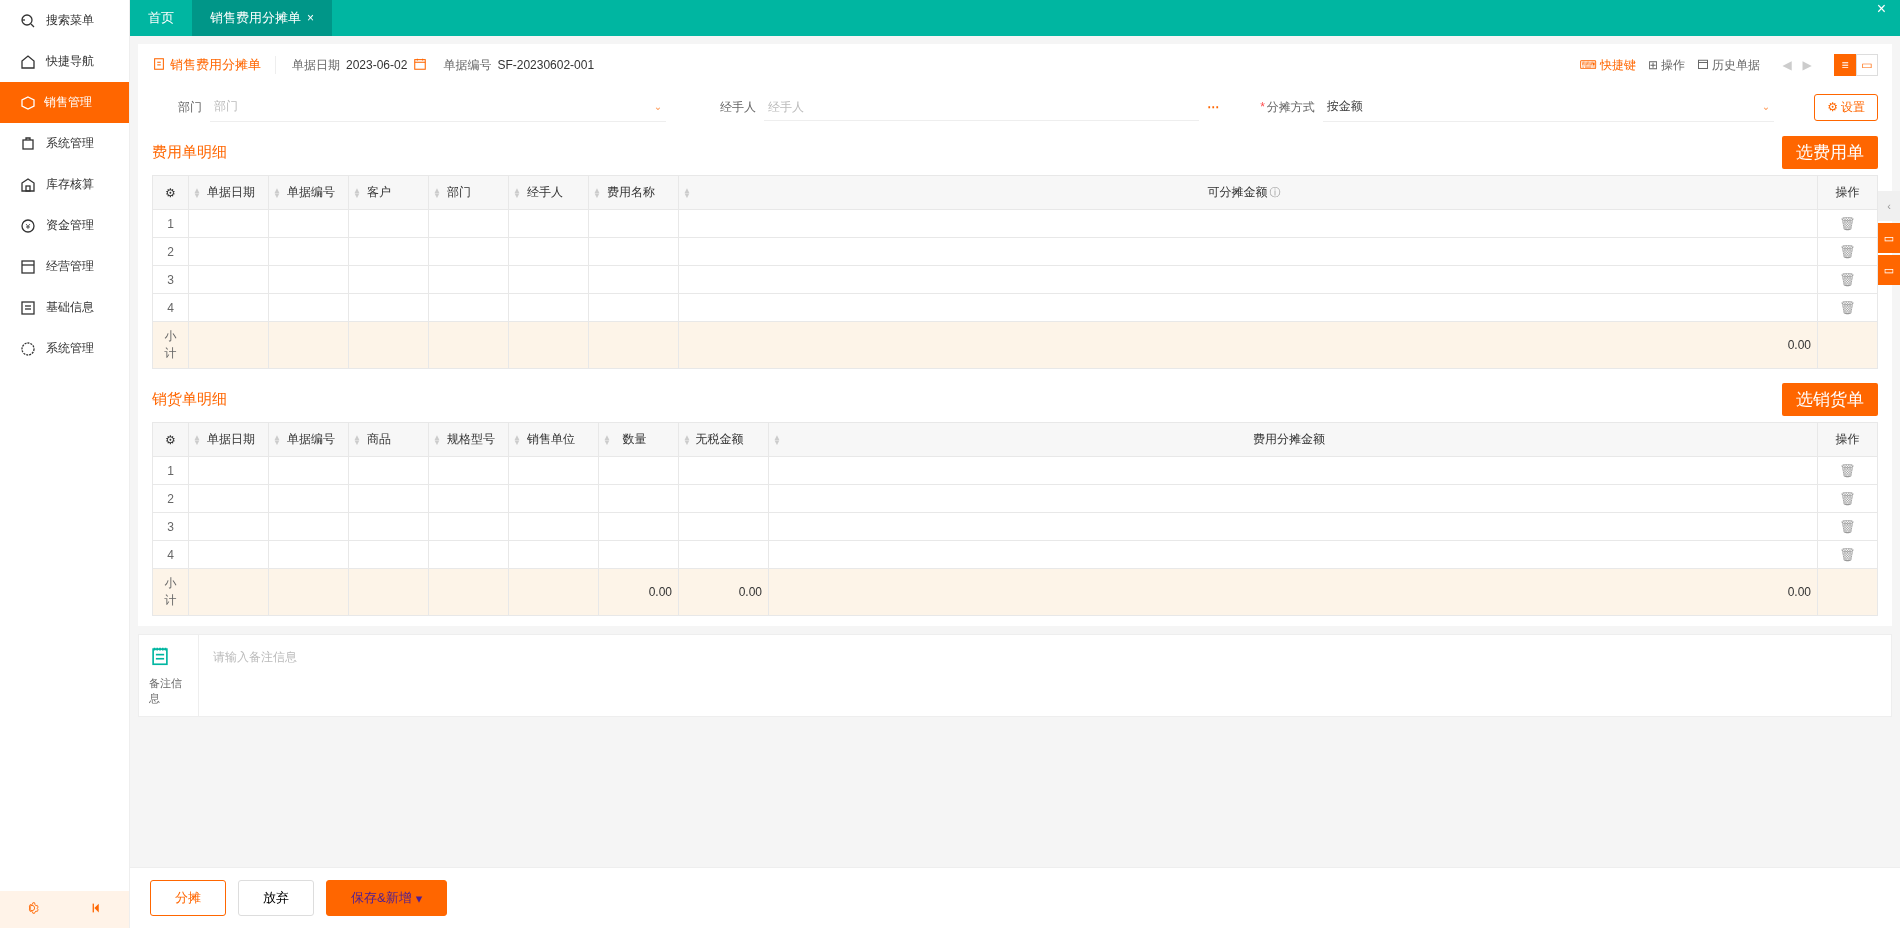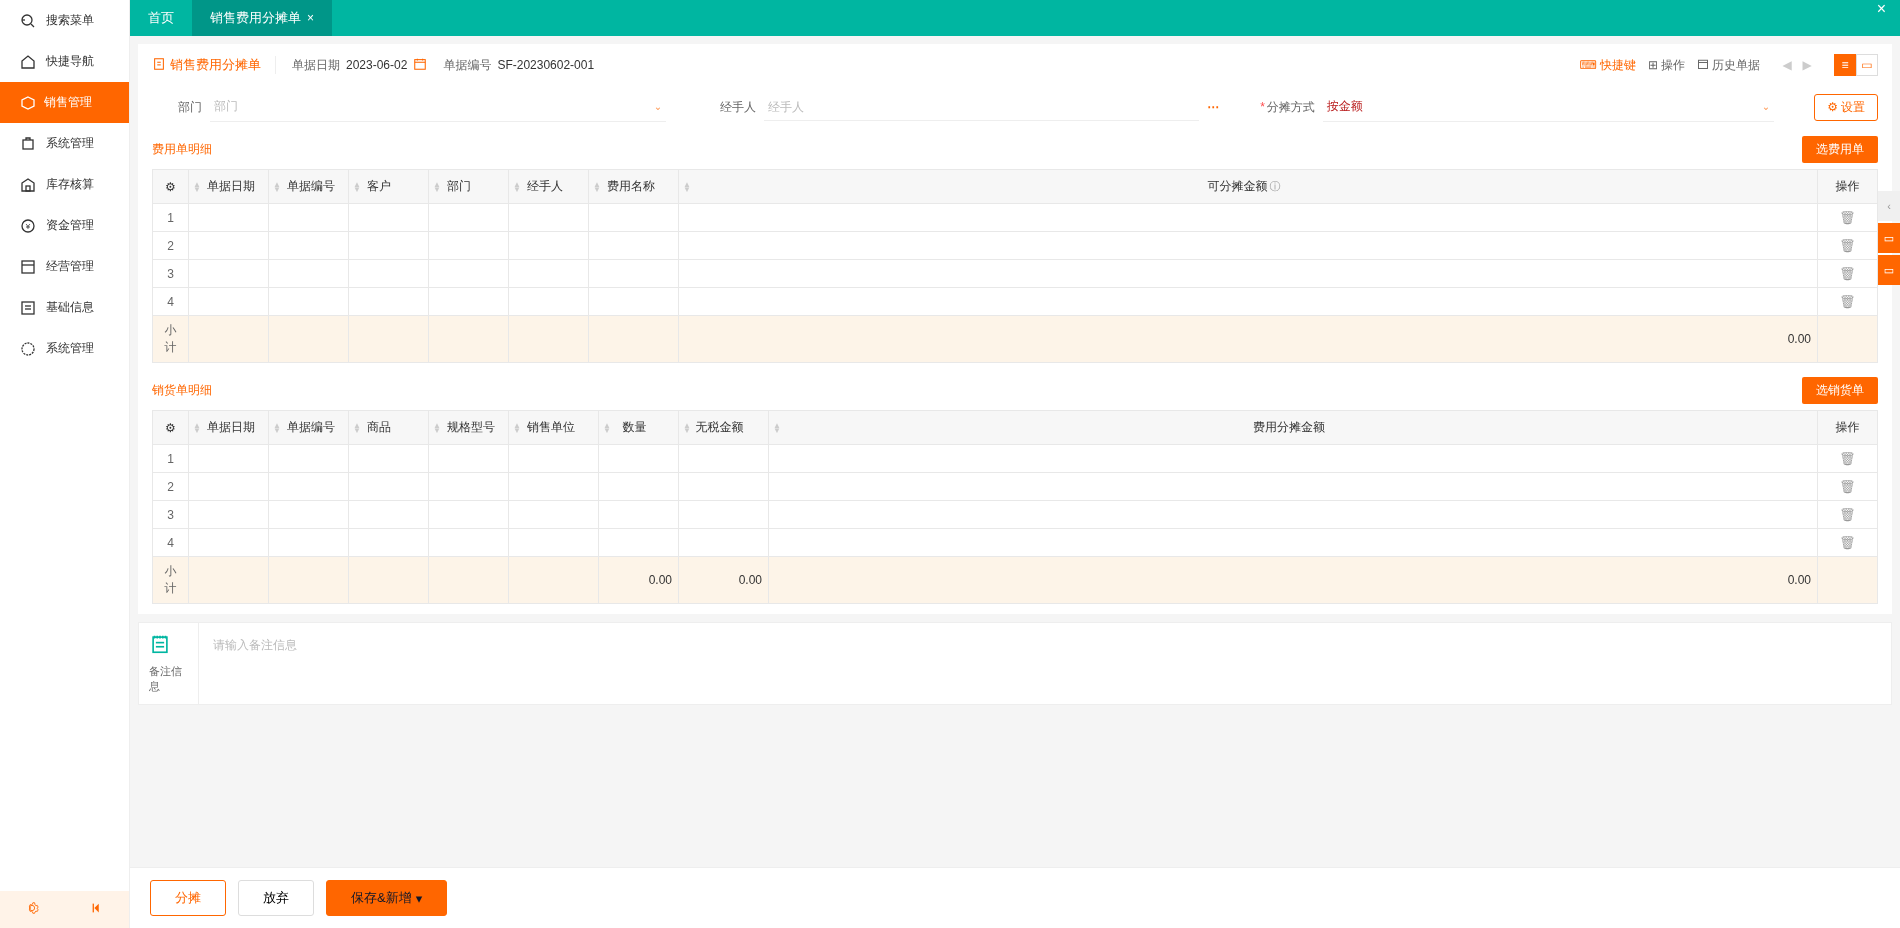--- a/index.html
+++ b/index.html
@@ -45,30 +45,30 @@
     .view-btn.active { background: #ff6600; color: #fff; border-color: #ff6600; }
     
     
     .form-row { display: flex; align-items: center; margin-top: 16px; gap: 0; }
     .form-group { display: flex; align-items: center; flex: 1; gap: 8px; padding-right: 40px; }
     .form-label { color: #666; min-width: 50px; text-align: right; }
     .form-label .req { color: #ff4d4f; margin-right: 2px; }
     .form-input { flex: 1; border: none; border-bottom: 1px solid #eee; padding: 6px 4px; font-size: 12px; outline: none; }
     .form-input::placeholder { color: #bbb; }
     .form-select { flex: 1; display: flex; align-items: center; border-bottom: 1px solid #eee; padding: 6px 4px; cursor: pointer; }
-    .form-select-text { flex: 1; color: #b91c1c; }
+    .form-select-text { flex: 1; color: #404040; }
     .form-select-text.placeholder { color: #bbb; }
     .chevron { color: #ff9955; font-size: 10px; }
     .dots { color: #ff6600; font-weight: bold; letter-spacing: 1px; cursor: pointer; }
     .settings-btn { border: 1px solid #ff6600; color: #ff6600; padding: 4px 12px; border-radius: 3px; cursor: pointer; background: #fff; display: flex; align-items: center; gap: 3px; font-size: 12px; }
     
     
     .section-header { display: flex; align-items: center; margin-top: 14px; margin-bottom: 6px; }
-    .section-title { color: #ff6600; font-size: 12px; }
-    .section-btn { margin-left: auto; background: #ff6600; color: #fff; padding: 5px 14px; border: none; border-radius: 2px; cursor: pointer; font-size: 12px; }
+    .section-title { color: #ff6600; font-size: 15px; }
+    .section-btn { margin-left: auto; background: #ff6600; color: #fff; padding: 5px 14px; border: none; border-radius: 2px; cursor: pointer; font-size: 17px; }
     
     
     .table { width: 100%; border-collapse: collapse; border: 1px solid #e8e8e8; }
     .table th { background: #f7f7f7; padding: 8px 6px; border: 1px solid #e8e8e8; font-weight: normal; color: #333; font-size: 12px; position: relative; }
     .table td { padding: 6px; border: 1px solid #e8e8e8; height: 28px; font-size: 12px; }
     .table .idx { width: 36px; text-align: center; color: #666; }
     .table .subtotal td { background: #fdf4e8; }
     .table .subtotal .val { text-align: right; font-weight: 500; }
     .sort-icon { position: absolute; left: 4px; top: 50%; transform: translateY(-50%); color: #ccc; font-size: 8px; display: flex; flex-direction: column; line-height: 5px; }
     .th-content { padding-left: 12px; text-align: left; }
@@ -83,21 +83,21 @@
     .remarks-icon { width: 60px; display: flex; flex-direction: column; align-items: flex-start; justify-content: center; padding: 10px; border-right: 1px solid #eee; }
     .remarks-icon-svg { color: #00b6a1; font-size: 20px; }
     .remarks-icon-label { color: #666; margin-top: 4px; font-size: 11px; }
     .remarks-input { flex: 1; border: none; padding: 14px; resize: none; outline: none; font-size: 12px; font-family: inherit; }
     .remarks-input::placeholder { color: #bbb; }
     
     
     .bottom-bar { background: #fff; padding: 12px 20px; display: flex; justify-content: flex-start; gap: 12px; border-top: 1px solid #eee; margin-top: auto; }
     .btn { padding: 8px 24px; border-radius: 3px; cursor: pointer; font-size: 13px; border: 1px solid #ddd; background: #fff; }
     .btn-outline-orange { border-color: #ff6600; color: #ff6600; }
-    .btn-orange { background: #ff6600; color: #0f172a; border-color: #ff6600; display: flex; align-items: center; gap: 4px; }
+    .btn-orange { background: #ff6600; color: #4c1d95; border-color: #ff6600; display: flex; align-items: center; gap: 4px; }
     
     
     .side-tabs { position: absolute; right: 0; top: 190px; display: flex; flex-direction: column; }
     .side-tab { width: 22px; height: 30px; background: #ff6600; margin: 1px 0; cursor: pointer; display: flex; align-items: center; justify-content: center; color: #fff; font-size: 11px; }
     .side-tab.gray { background: #f0f0f0; color: #999; }
 
     
     .scroll-area { flex: 1; overflow-y: auto; display: flex; flex-direction: column; }
   </style>
 </head>

